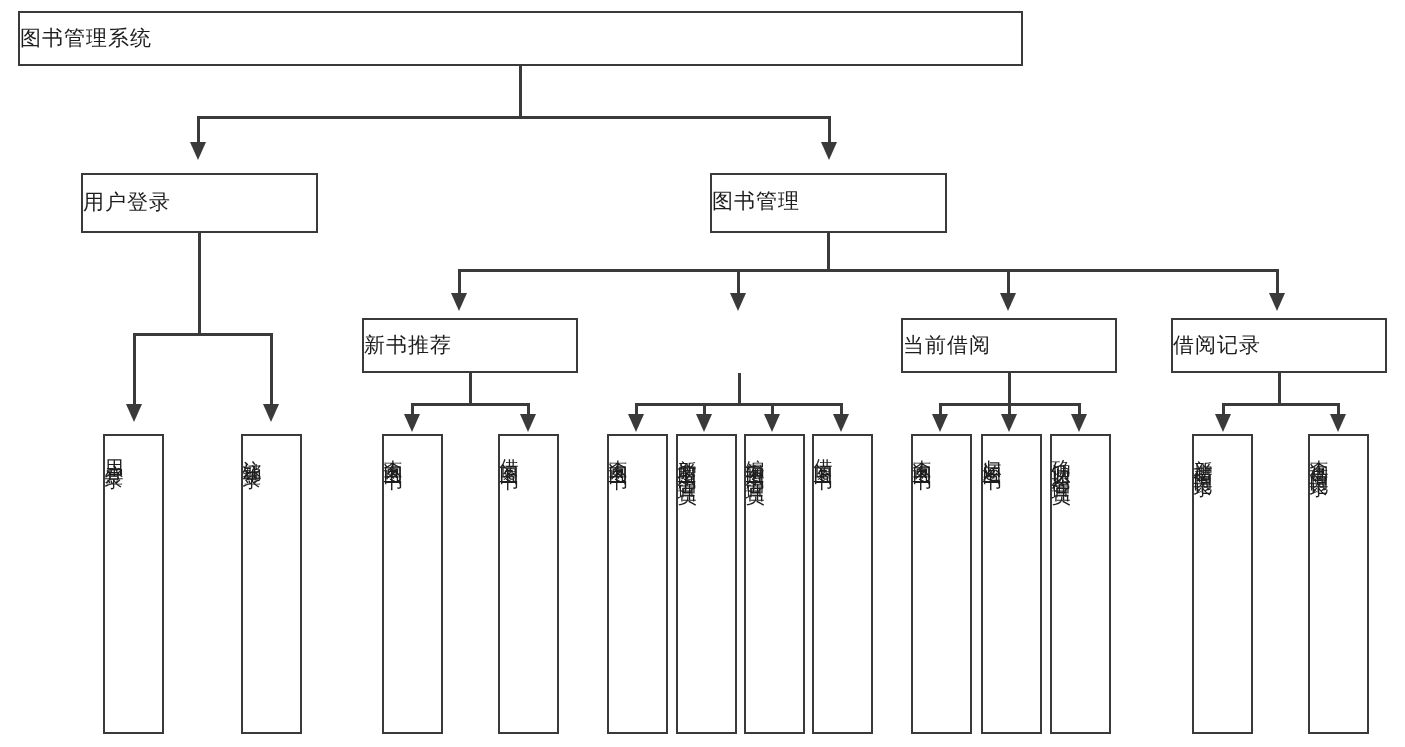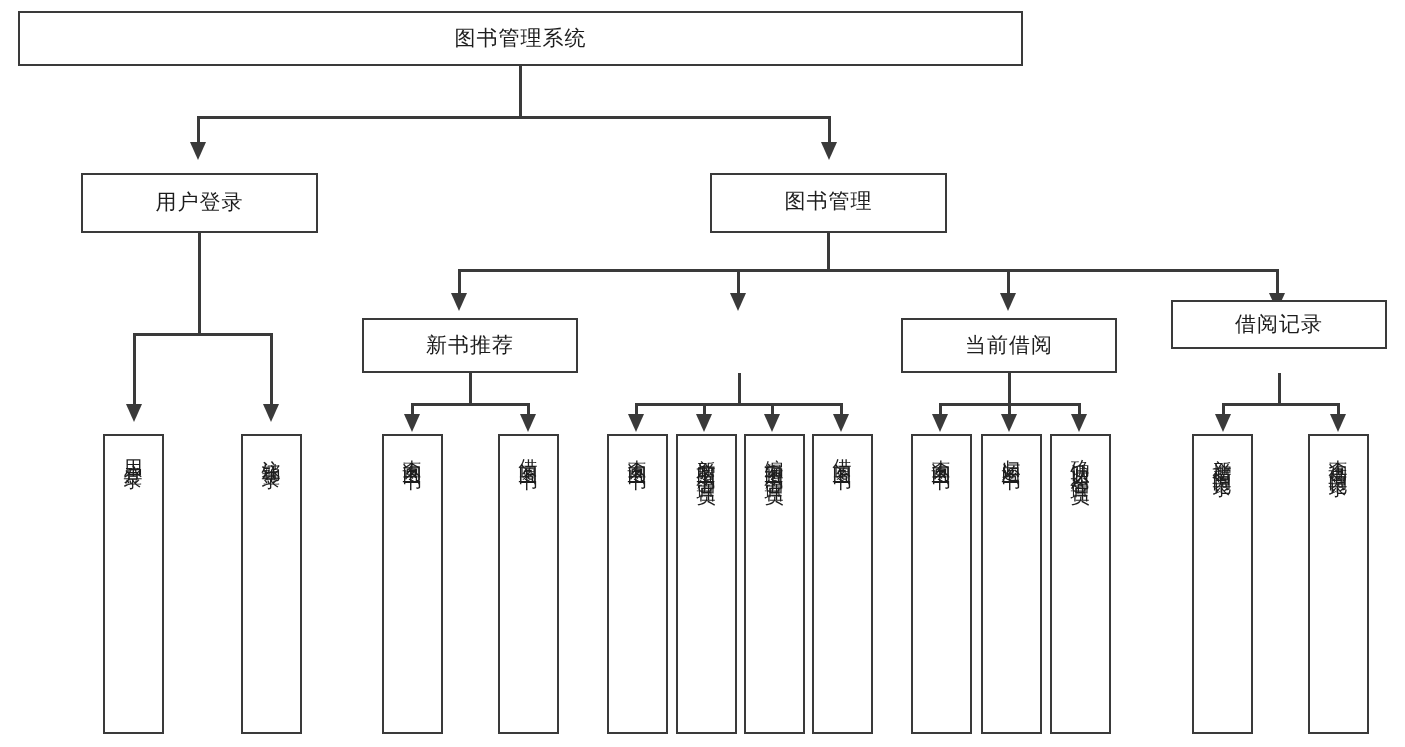--- a/index.html
+++ b/index.html
@@ -19,21 +19,21 @@
     overflow: hidden;
   }
   
   .node {
     position: absolute;
     box-sizing: border-box;
     background: #ffffff;
     border: 2px solid #3a3a3a;
     display: flex;
     align-items: center;
-    justify-content: center;
+    justify-content: flex-start;
     color: #1d1d1d;
   }
   .node.h {
     
     font-size: 21px;
     letter-spacing: 1px;
     line-height: 1.2;
   }
   .node.v {
     
@@ -120,21 +120,21 @@
   <div class="arrow" style="left:1000px; top:293px;"></div>
   <div class="conn v" style="left:1276px; top:269px; width:3px; height:26px;"></div>
   <div class="arrow" style="left:1269px; top:293px;"></div>
 
   <div class="node h" style="left:362px; top:318px; width:216px; height:55px;">
     <span>新书推荐</span>
   </div>
   <div class="node h" style="left:901px; top:318px; width:216px; height:55px;">
     <span>当前借阅</span>
   </div>
-  <div class="node h" style="left:1171px; top:300px; width:216px; height:49px;">
+  <div class="node h" style="left:1171px; top:318px; width:216px; height:55px;">
     <span>借阅记录</span>
   </div>
 
   <div class="conn v" style="left:469px; top:373px; width:3px; height:32px;"></div>
   <div class="conn h" style="left:411px; top:403px; width:119px; height:3px;"></div>
   <div class="conn v" style="left:411px; top:403px; width:3px; height:14px;"></div>
   <div class="arrow" style="left:404px; top:414px;"></div>
   <div class="conn v" style="left:527px; top:403px; width:3px; height:14px;"></div>
   <div class="arrow" style="left:520px; top:414px;"></div>
 

